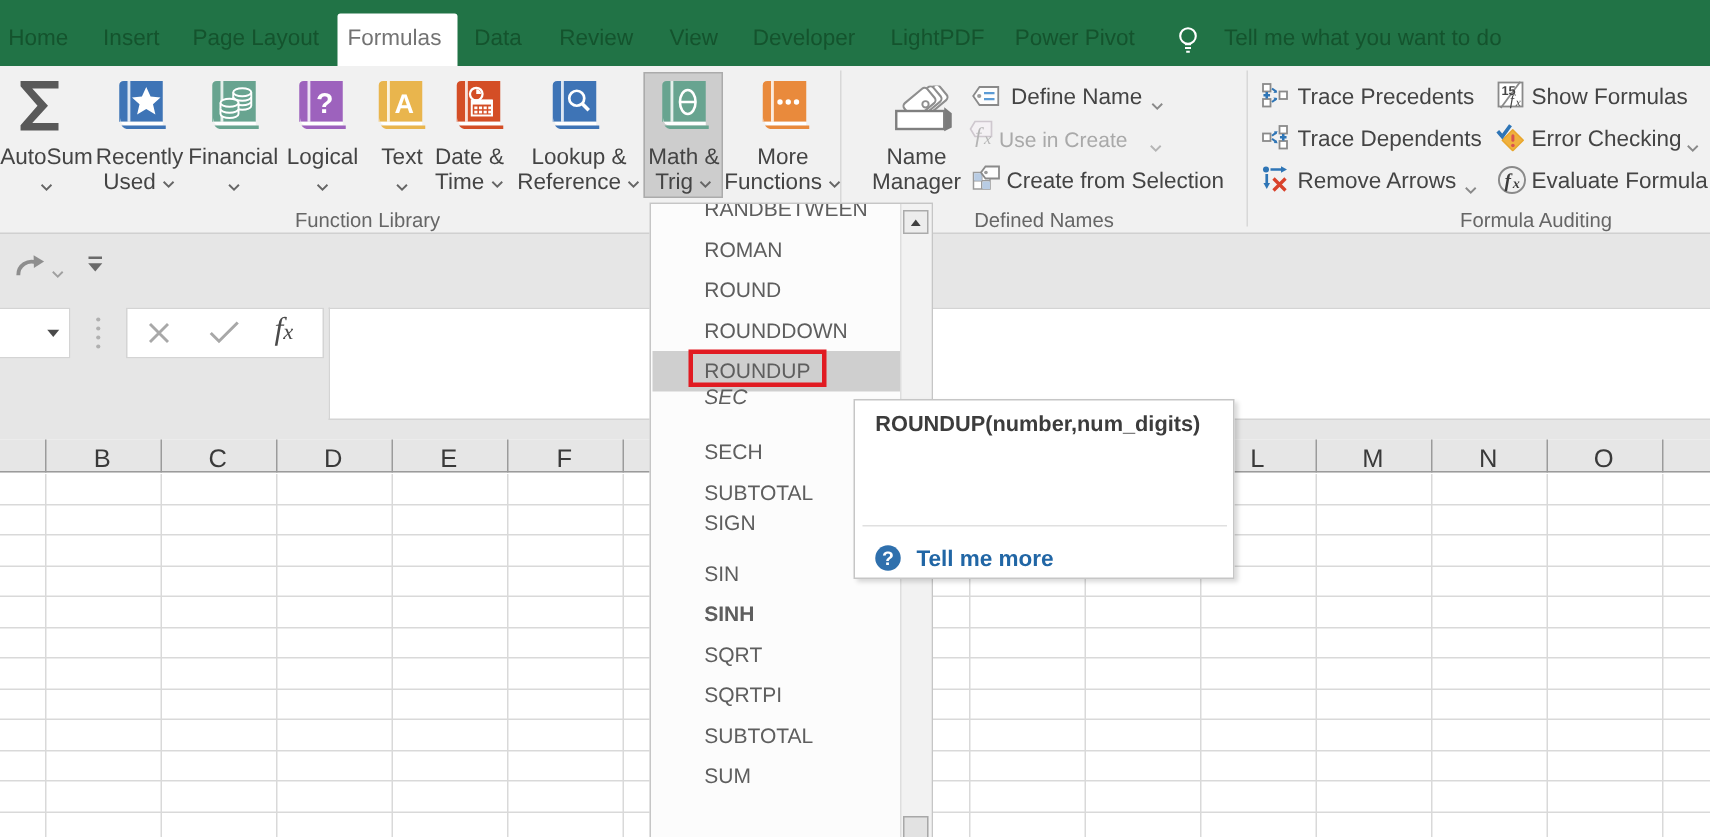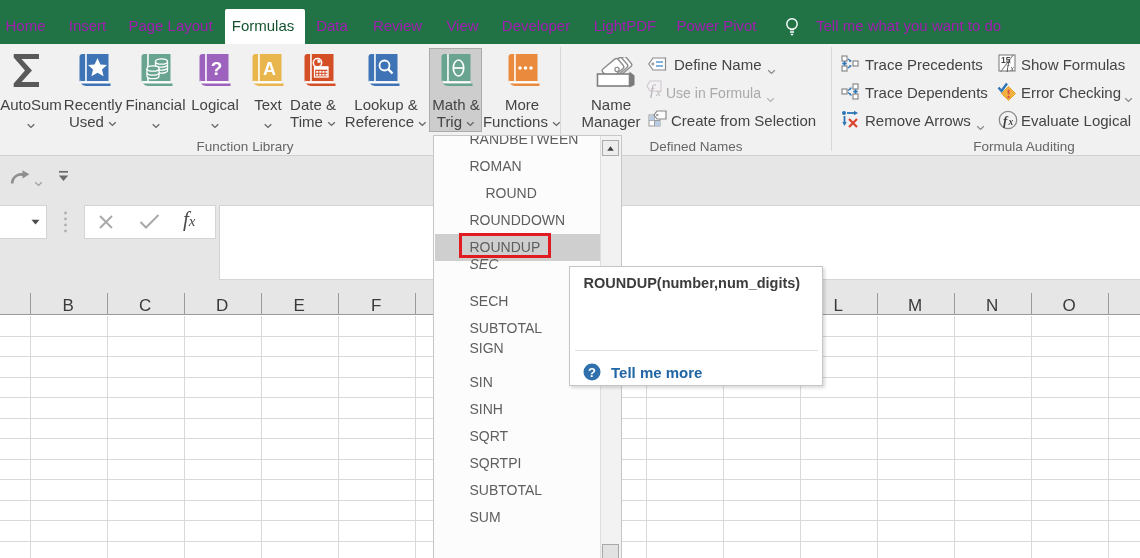--- a/index.html
+++ b/index.html
@@ -1,37 +1,37 @@
 <!DOCTYPE html>
 <html><head><meta charset="utf-8">
 <style>
 *{margin:0;padding:0;box-sizing:border-box}
 html,body{width:1140px;height:558px;overflow:hidden;background:#fff;
  font-family:"Liberation Sans",sans-serif;position:relative}
 .abs{position:absolute}
 .ctr{transform:translateX(-50%);white-space:nowrap}
-.tab{color:#a21caf;font-size:15px;position:absolute;top:17px}
+.tab{color:#14532d;font-size:15px;position:absolute;top:17px}
 .biglbl{position:absolute;font-size:15px;color:#444;text-align:center;white-space:nowrap}
 .smtxt{position:absolute;font-size:15px;color:#444;white-space:nowrap}
 .grplbl{position:absolute;font-size:13.5px;color:#666;white-space:nowrap}
 .mi{position:absolute;left:35.5px;font-size:14px;color:#5e5e5e;height:27px;line-height:27px;width:130px}
 </style></head><body>
 
 <div class="abs" style="left:0;top:0;width:1140px;height:44px;background:#217346"></div>
 <div class="abs" style="left:225px;top:9px;width:80px;height:35px;background:#fff;border-radius:2px 2px 0 0"></div>
 <div class="tab ctr" style="left:25.5px">Home</div>
 <div class="tab ctr" style="left:87.5px">Insert</div>
 <div class="tab ctr" style="left:170.5px">Page Layout</div>
 <div class="tab ctr" style="left:332px">Data</div>
 <div class="tab ctr" style="left:397.5px">Review</div>
 <div class="tab ctr" style="left:462.5px">View</div>
 <div class="tab ctr" style="left:536px">Developer</div>
 <div class="tab ctr" style="left:625px">LightPDF</div>
 <div class="tab ctr" style="left:716.5px">Power Pivot</div>
-<div class="tab ctr" style="left:263px;color:#14532d">Formulas</div>
+<div class="tab ctr" style="left:263px;color:#737373">Formulas</div>
 <svg class="abs" style="left:783px;top:16px" width="18" height="22" viewBox="0 0 18 22">
 <circle cx="9" cy="8" r="5.2" fill="none" stroke="#fff" stroke-width="1.4"></circle>
 <path d="M7 13.5 h4 M7 16 h4 M7.8 18.5 h2.4" stroke="#fff" stroke-width="1.3" fill="none"></path>
 </svg>
 <div class="tab" style="left:816px">Tell me what you want to do</div>
 <div class="abs" style="left:0;top:44px;width:1140px;height:112px;background:#f1f1f1;border-bottom:1px solid #d0d0d0"></div>
 <div class="abs" style="left:560px;top:47px;width:1px;height:104px;background:#d8d8d8"></div>
 <div class="abs" style="left:831px;top:47px;width:1px;height:104px;background:#d8d8d8"></div>
 <div class="abs" style="left:429px;top:48px;width:53px;height:84px;background:#cdcdcd;border:1px solid #ababab"></div>
 <svg class="abs" style="left:13px;top:53px" width="27" height="35" viewBox="0 0 27 35">
@@ -176,21 +176,21 @@
 </svg></div>
 <div class="smtxt" style="left:674px;top:56px">Define Name</div>
 <div class="abs" style="left:767px;top:61px"><svg width="9" height="6" viewBox="0 0 9 6" style="display:inline-block">
       <path d="M1.2 1.2 L4.5 4.4 L7.8 1.2" stroke="#8a8a8a" stroke-width="1.3" fill="none"></path>
     </svg></div>
 <div class="abs" style="left:646px;top:80px"><svg width="20" height="18" viewBox="0 0 20 18">
 <path d="M4 1 h11 v10 H4 L1 6 Z" fill="#f4f1f4" stroke="#cfc8cf" stroke-width="1.1"></path>
 <text x="4" y="15" font-size="15" font-style="italic" font-family="Liberation Serif" fill="#b5b5b5">f</text>
 <text x="10" y="16" font-size="11" font-style="italic" font-family="Liberation Serif" fill="#b5b5b5">x</text>
 </svg></div>
-<div class="smtxt" style="left:666px;top:84.5px;color:#a9a9a9;font-size:14px">Use in Formula</div>
+<div class="smtxt" style="left:666px;top:84.5px;color:#a9a9a9;font-size:14px">Use in Create</div>
 <div class="abs" style="left:766px;top:89px"><svg width="9" height="6" viewBox="0 0 9 6" style="display:inline-block">
       <path d="M1.2 1.2 L4.5 4.4 L7.8 1.2" stroke="#b5b5b5" stroke-width="1.3" fill="none"></path>
     </svg></div>
 <div class="abs" style="left:648px;top:110px"><svg width="20" height="17" viewBox="0 0 20 17">
 <rect x="1" y="5" width="11" height="11" fill="#fff" stroke="#9a9a9a" stroke-width="1"></rect>
 <path d="M1 10.5 h11 M6.5 5 v11" stroke="#9a9a9a" stroke-width="1"></path>
 <rect x="1.5" y="5.5" width="5" height="5" fill="#b8cce4"></rect>
       <rect x="7" y="11" width="5" height="5" fill="#b8cce4"></rect>
 <path d="M9 1 h9 v8 H9 L6 5 Z" fill="#fdfdfd" stroke="#8a8a8a" stroke-width="1.2"></path>
 <circle cx="9.3" cy="5" r="1.2" fill="#9a9a9a"></circle>
@@ -257,21 +257,21 @@
 </svg></div>
 <div class="smtxt" style="left:1021px;top:84px">Error Checking</div>
 <div class="abs" style="left:1124px;top:89px"><svg width="9" height="6" viewBox="0 0 9 6" style="display:inline-block">
       <path d="M1.2 1.2 L4.5 4.4 L7.8 1.2" stroke="#8a8a8a" stroke-width="1.3" fill="none"></path>
     </svg></div>
 <div class="abs" style="left:998px;top:110px"><svg width="20" height="20" viewBox="0 0 20 20">
 <circle cx="10" cy="10" r="8.7" fill="none" stroke="#8a8a8a" stroke-width="1.3"></circle>
 <text x="5" y="14.5" font-size="13" font-style="italic" font-weight="bold" font-family="Liberation Serif" fill="#3d3d3d">f</text>
 <text x="10.5" y="15" font-size="9.5" font-style="italic" font-weight="bold" font-family="Liberation Serif" fill="#3d3d3d">x</text>
 </svg></div>
-<div class="smtxt" style="left:1021px;top:112px">Evaluate Logical</div>
+<div class="smtxt" style="left:1021px;top:112px">Evaluate Formula</div>
 <div class="grplbl ctr" style="left:1024px;top:139px">Formula Auditing</div>
 <div class="abs" style="left:0;top:156px;width:1140px;height:137px;background:#e6e6e6"></div>
 <svg class="abs" style="left:9px;top:168px" width="21" height="17" viewBox="0 0 21 17">
 <path d="M3.2 15.5 A8.8 8.8 0 0 1 15.5 7.2" fill="none" stroke="#8e8e8e" stroke-width="2.6"></path>
 <path d="M13.4 2.2 L20.4 6.3 L13.6 10.6 z" fill="#8e8e8e"></path>
 </svg>
 <div class="abs" style="left:34px;top:173px"><svg width="9" height="6" viewBox="0 0 9 6" style="display:inline-block">
       <path d="M1.2 1.2 L4.5 4.4 L7.8 1.2" stroke="#a0a0a0" stroke-width="1.3" fill="none"></path>
     </svg></div>
 <svg class="abs" style="left:58px;top:170px" width="11" height="13" viewBox="0 0 11 13">
@@ -361,29 +361,29 @@
 <div class="abs" style="left:5px;top:83px;width:243px;height:1px;background:#e0e0e0"></div>
 <svg class="abs" style="left:13px;top:96px" width="18" height="18" viewBox="0 0 18 18">
 <circle cx="9" cy="9" r="8.5" fill="#2f70ad"></circle>
 <text x="9" y="13.5" font-size="13" font-weight="bold" fill="#fff" text-anchor="middle" font-family="Liberation Sans">?</text>
 </svg>
 <div class="abs" style="left:41px;top:97px;font-size:15px;font-weight:bold;color:#2166a5">Tell me more</div>
 </div>
 <div class="abs" style="left:433px;top:134.5px;width:189px;height:424px;background:#fcfcfc;border:1px solid #c6c6c6;overflow:hidden;z-index:20">
 <div class="mi" style="top:-9.5px;">RANDBETWEEN</div>
 <div class="mi" style="top:17.5px;">ROMAN</div>
-<div class="mi" style="top:44.5px;margin-left:16px;">ROUND</div>
+<div class="mi" style="top:44.5px;">ROUND</div>
 <div class="mi" style="top:71.5px;">ROUNDDOWN</div>
 <div class="mi" style="top:98.5px;background:#cfcfcf;width:165px;left:1px;padding-left:34.5px;">ROUNDUP</div>
 <div class="mi" style="top:115px;font-style:italic;">SEC</div>
 <div class="mi" style="top:152.5px;">SECH</div>
 <div class="mi" style="top:179.5px;">SUBTOTAL</div>
 <div class="mi" style="top:199px;">SIGN</div>
 <div class="mi" style="top:233.5px;">SIN</div>
-<div class="mi" style="top:260.5px;">SINH</div>
+<div class="mi" style="top:260.5px;font-weight:bold;">SINH</div>
 <div class="mi" style="top:314.5px;">SQRTPI</div>
 <div class="mi" style="top:287.5px;">SQRT</div>
 <div class="mi" style="top:341.5px;">SUBTOTAL</div>
 <div class="mi" style="top:368.5px;">SUM</div>
 <div class="abs" style="left:166px;top:0;width:21px;height:424px;background:#f2f2f2;border-left:1px solid #dedede"></div>
 <div class="abs" style="left:168px;top:4px;width:17px;height:16px;background:#ededed;border:1px solid #ababab"></div>
 <svg class="abs" style="left:173px;top:10px;z-index:2" width="7" height="5" viewBox="0 0 7 5">
       <path d="M3.5 0.3 L6.8 4.7 H0.2 z" fill="#404040"></path>
     </svg>
 <div class="abs" style="left:168px;top:408.5px;width:17px;height:16px;background:#e2e2e2;border:1px solid #a8a8a8"></div>

